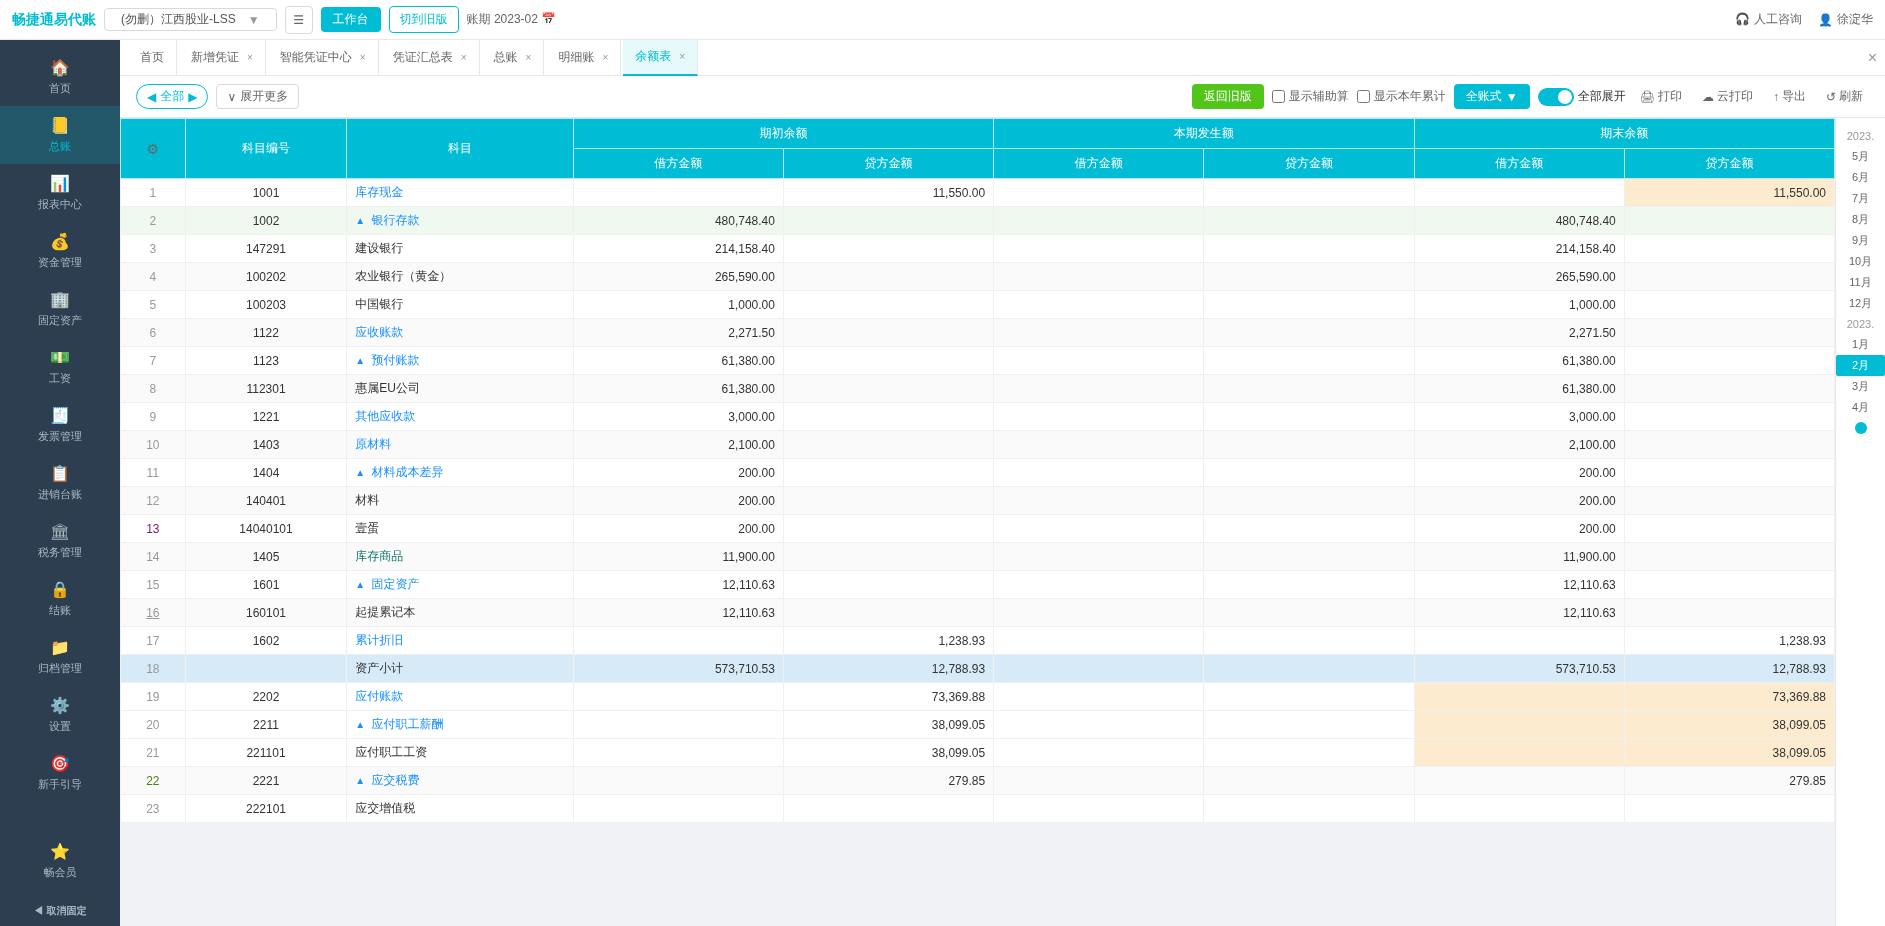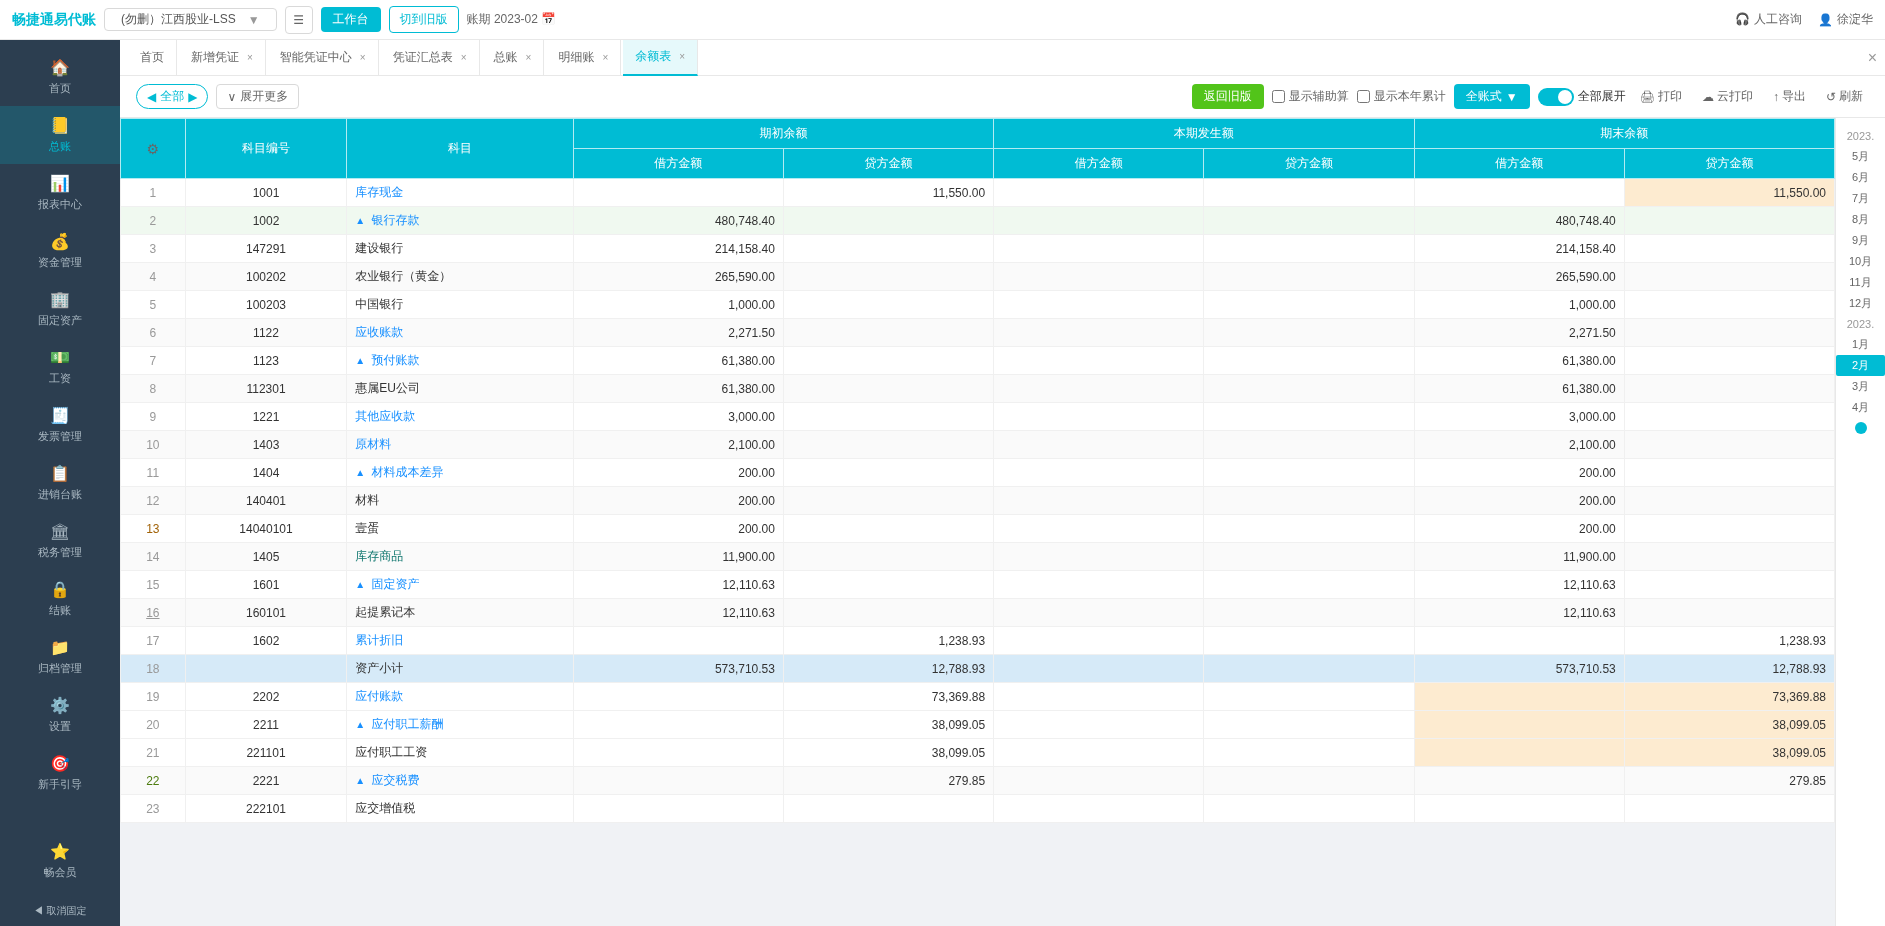--- a/index.html
+++ b/index.html
@@ -142,21 +142,21 @@
       <span>设置</span>
     </div>
     <div class="sidebar-item">
       <span class="sidebar-icon">🎯</span>
       <span>新手引导</span>
     </div>
     <div class="sidebar-item sidebar-bottom">
       <span class="sidebar-icon">⭐</span>
       <span>畅会员</span>
     </div>
-    <div style="padding: 8px 0; color: #aab8c2; font-size: 10px; cursor: pointer; text-align:center;">◀ 取消固定</div>
+    <div style="padding: 8px 0; color: #aab8c2; font-size: 10px; cursor: pointer; text-align:center;font-weight:bold;">◀ 取消固定</div>
   </div>
 
   <div class="main-content">
 
     <div class="tab-bar">
       <div class="tab">
           <span>首页</span>
         </div>
       <div class="tab">
           <span>新增凭证</span>
@@ -406,21 +406,21 @@
       <span style="color:#333;">材料</span>
     </td>
     <td class="td-right col-amount">200.00</td>
     <td class="td-right col-amount"></td>
     <td class="td-right col-amount"></td>
     <td class="td-right col-amount"></td>
     <td class="td-right col-amount" style="">200.00</td>
     <td class="td-right col-amount" style=""></td>
   </tr>
               <tr style="background: rgb(255, 255, 255);">
-    <td class="td-center col-no" style="color:#a16207;">13</td>
+    <td class="td-center col-no" style="color:#701a75;">13</td>
     <td class="td-center col-code">14040101</td>
     <td class="col-name">
       
       <span style="color:#333;">壹蛋</span>
     </td>
     <td class="td-right col-amount">200.00</td>
     <td class="td-right col-amount"></td>
     <td class="td-right col-amount"></td>
     <td class="td-right col-amount"></td>
     <td class="td-right col-amount" style="">200.00</td>

